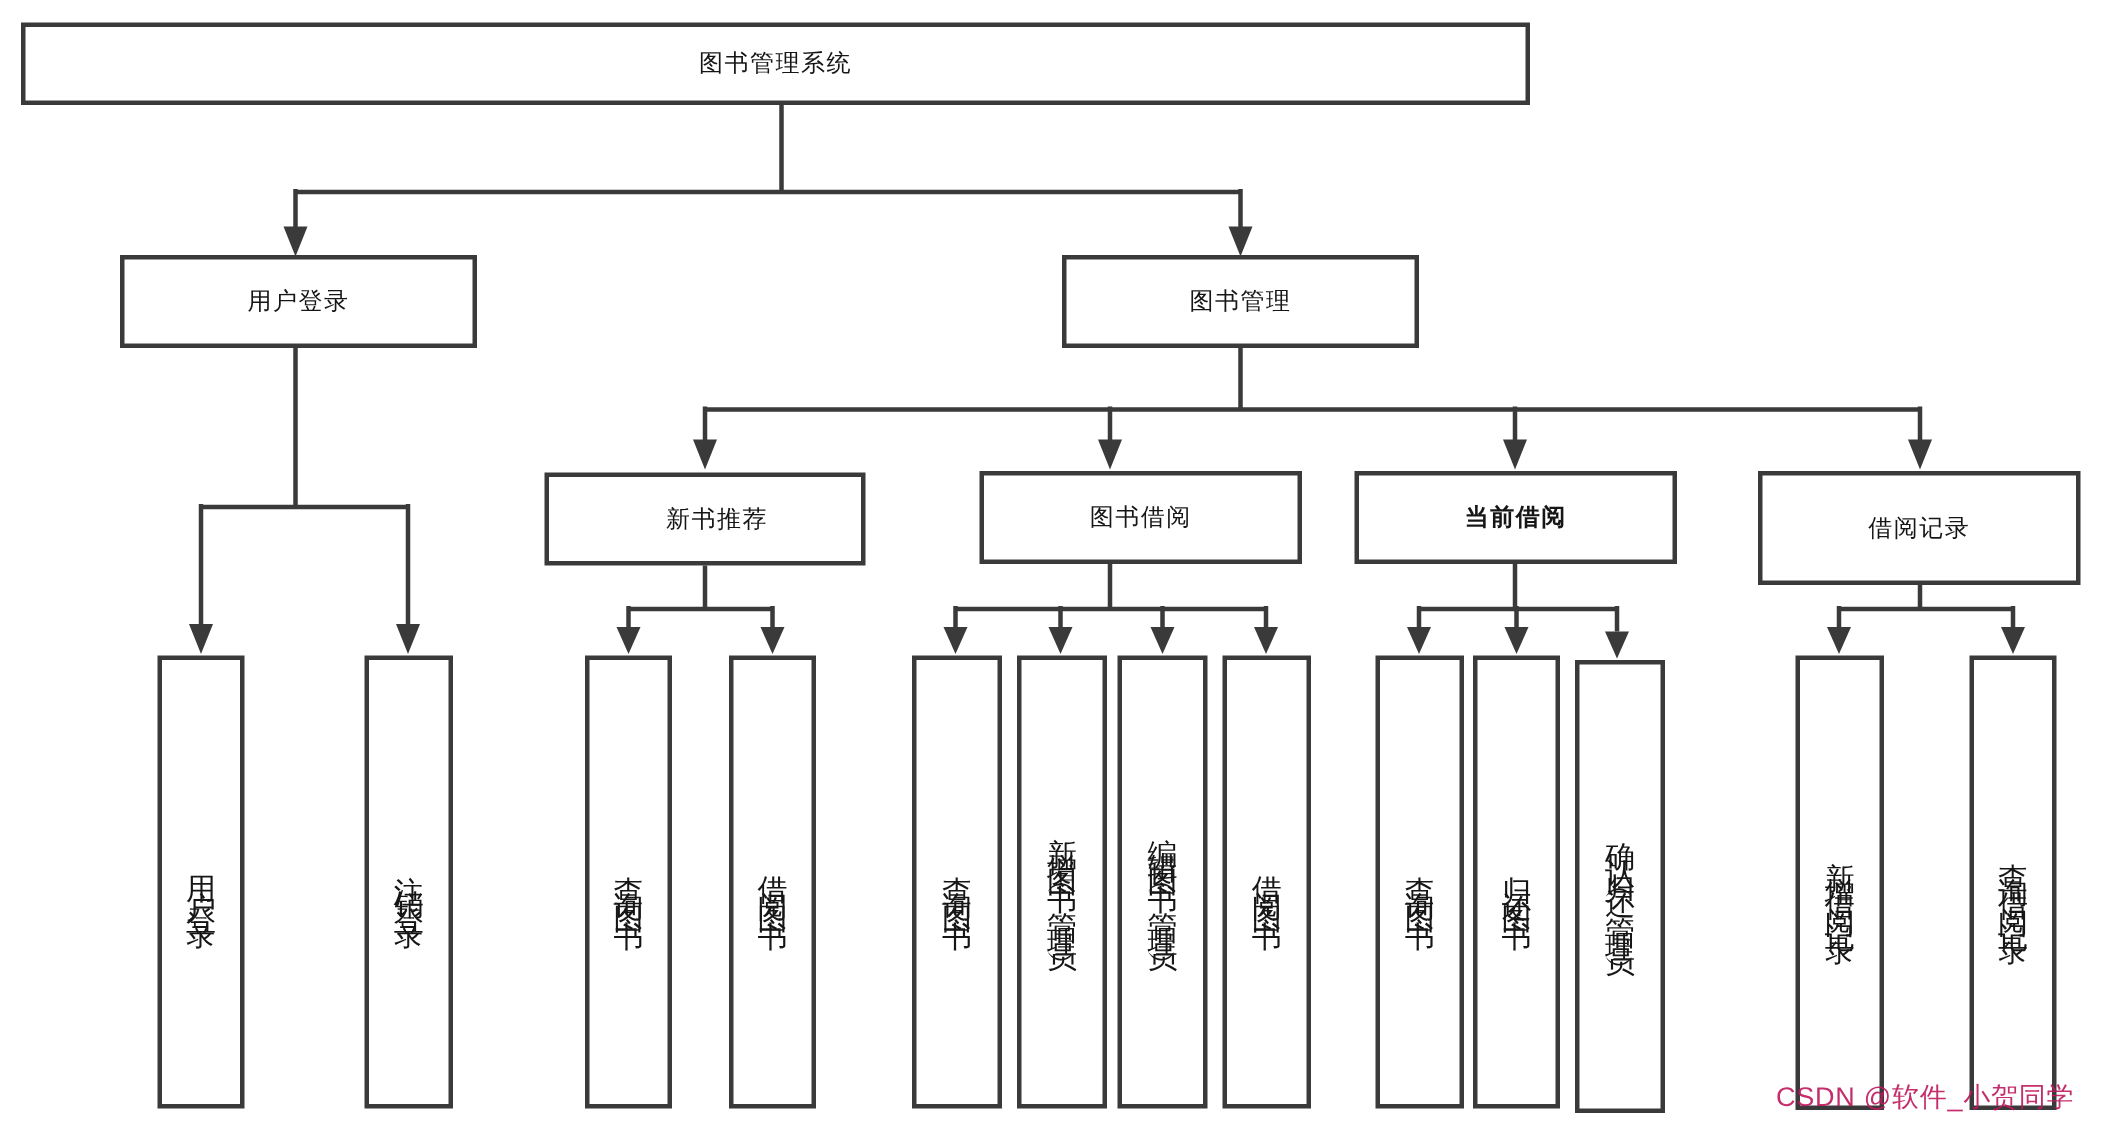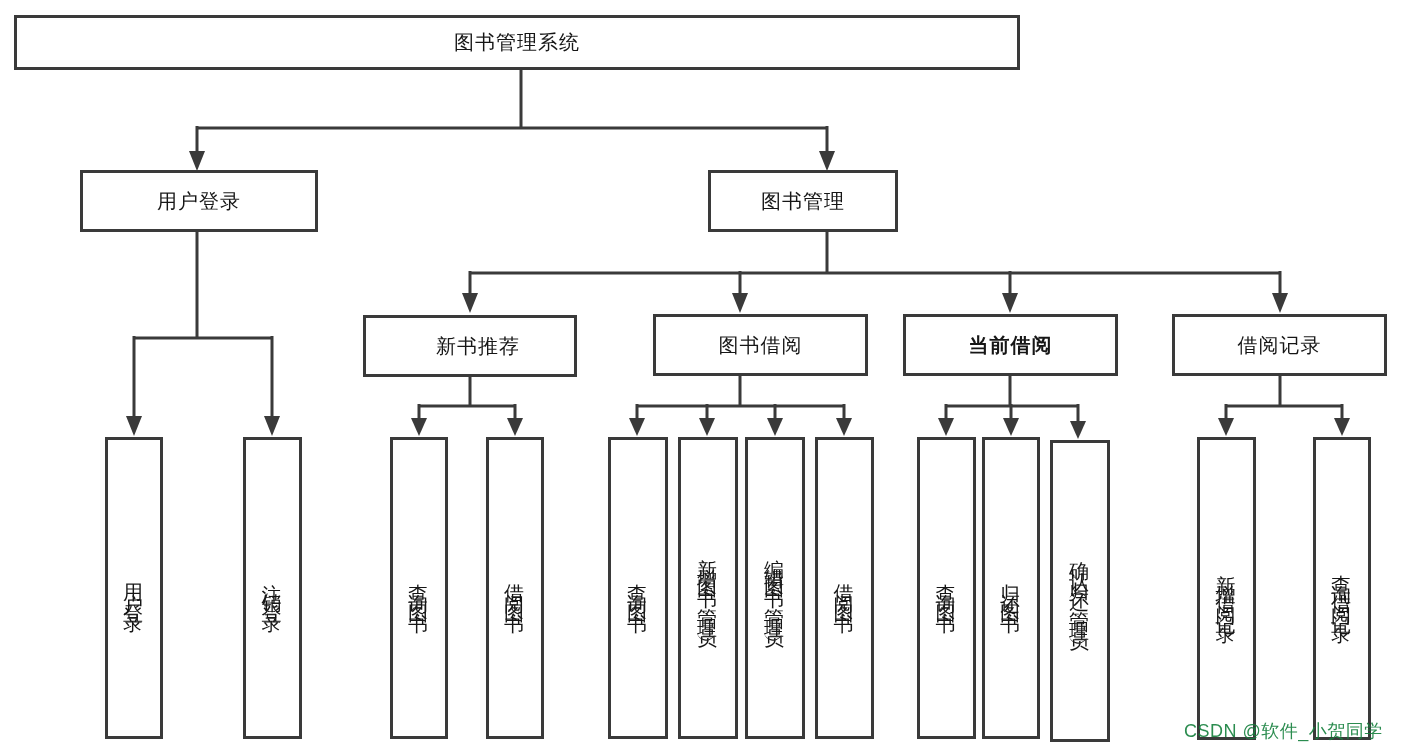--- a/index.html
+++ b/index.html
@@ -14,35 +14,35 @@
   .node{
     position:absolute;
     box-sizing:border-box;
     border:3px solid #3a3a3a;
     background:#ffffff;
     display:flex;
     align-items:center;
     justify-content:center;
     color:#161616;
   }
-  .hbox{font-size:20px;letter-spacing:1px;align-items:center;}
+  .hbox{font-size:16px;letter-spacing:1px;align-items:center;}
   .vbox{
     font-size:20px;
   }
   .vbox .vtext{
     writing-mode:vertical-rl;
     text-orientation:mixed;
     letter-spacing:10px;
     white-space:nowrap;
   }
   .watermark{
     position:absolute;
     left:1184px;top:719px;
     font-size:18px;
-    color:#15803d;
+    color:#be185d;
     letter-spacing:0.5px;
     white-space:nowrap;
     z-index:5;
     opacity:0.9;
   }
 </style>
 </head>
 <body>
 
 <div id="canvas">
@@ -94,34 +94,34 @@
     </g>
   </svg>
 
   <div class="node hbox" style="left:14px;top:15px;width:1006px;height:55px;">
     <span>图书管理系统</span>
   </div>
 
   <div class="node hbox" style="left:80px;top:170px;width:238px;height:62px;">
     <span>用户登录</span>
   </div>
-  <div class="node hbox" style="left:708px;top:170px;width:190px;height:62px;">
+  <div class="node hbox" style="left:708px;top:170px;width:238px;height:62px;">
     <span>图书管理</span>
   </div>
 
   <div class="node hbox" style="left:363px;top:315px;width:214px;height:62px;padding-left:16px;">
     <span>新书推荐</span>
   </div>
   <div class="node hbox" style="left:633px;top:314px;width:215px;height:62px;margin-left:20px;">
     <span>图书借阅</span>
   </div>
   <div class="node hbox" style="left:903px;top:314px;width:215px;height:62px;font-weight:bold;">
     <span>当前借阅</span>
   </div>
-  <div class="node hbox" style="left:1172px;top:314px;width:215px;height:62px;">
+  <div class="node hbox" style="left:1172px;top:314px;width:215px;height:76px;">
     <span>借阅记录</span>
   </div>
 
   <div class="node vbox" style="left:105px;top:437px;width:58px;height:302px;">
     <span class="vtext">用户登录</span>
   </div>
   <div class="node vbox" style="left:243px;top:437px;width:59px;height:302px;">
     <span class="vtext">注销登录</span>
   </div>
 

